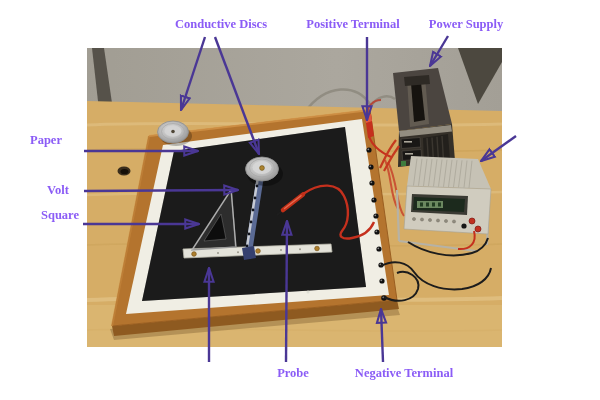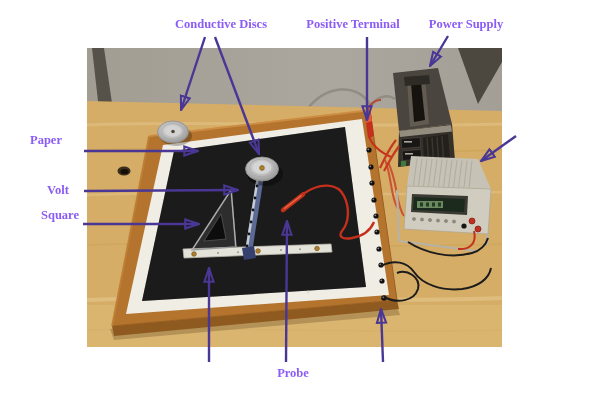--- a/index.html
+++ b/index.html
@@ -253,14 +253,15 @@
 
 <div class="lbl" style="left:158px;top:17px;width:126px;">Conductive Discs</div>
 <div class="lbl" style="left:420px;top:17px;width:92px;">Power Supply</div>
 <div class="lbl" style="left:298px;top:17px;width:110px;">Positive Terminal</div>
 <div class="lbl" style="left:8px;top:133px;width:76px;">
   <div>Paper</div>
 </div>
 <div class="lbl" style="left:34px;top:183px;width:48px;">Volt</div>
 <div class="lbl" style="left:32px;top:208px;width:56px;">Square</div>
 <div class="lbl" style="left:263px;top:366px;width:60px;">Probe</div>
+<div class="lbl" style="left:346px;top:366px;width:116px;">Negative Terminal</div>
 
 </div>
 
 </body></html>

